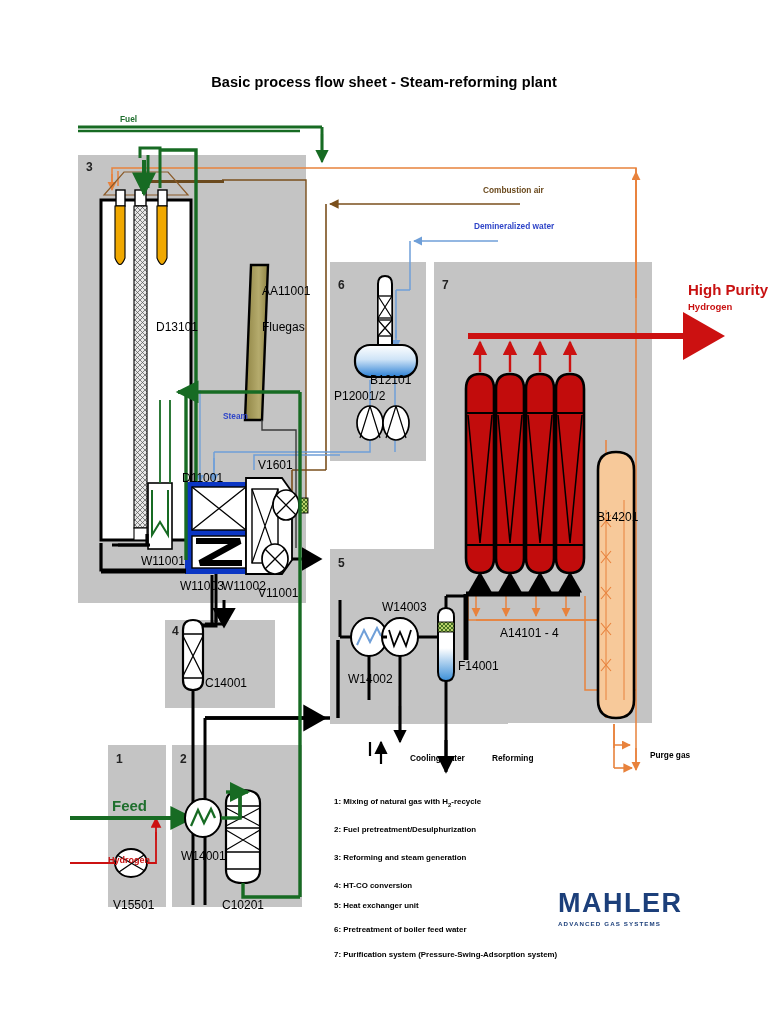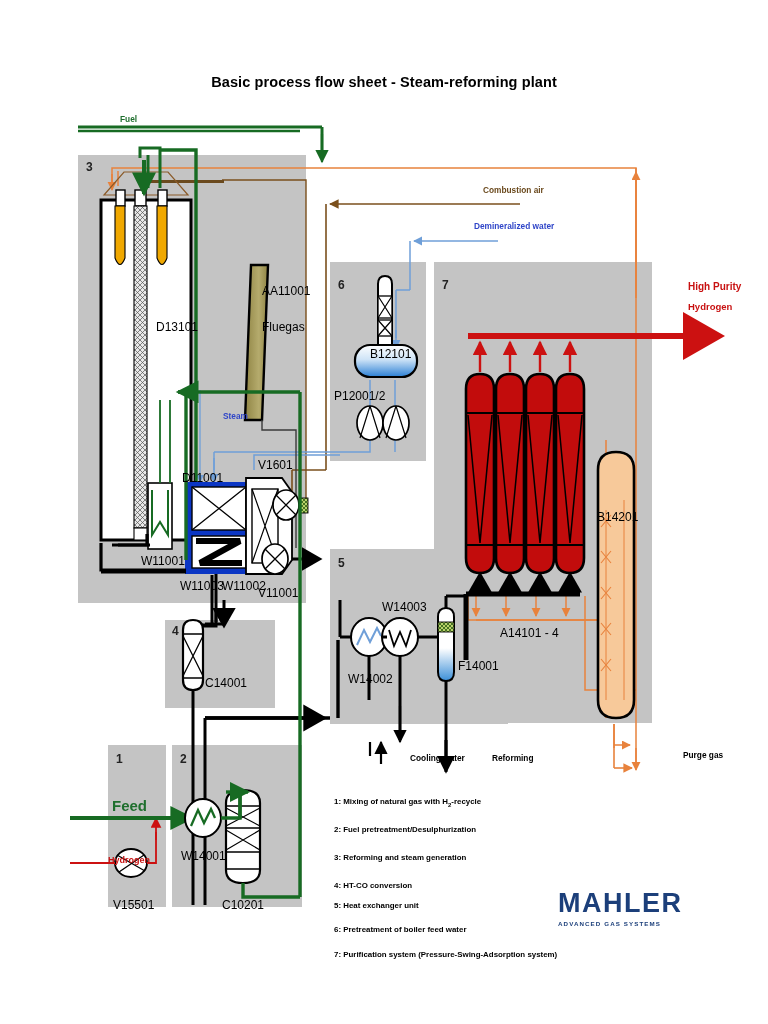--- a/index.html
+++ b/index.html
@@ -392,41 +392,41 @@
 
   <div class="eqlabel" style="left:156px;top:320px">D13101</div>
   <div class="eqlabel" style="left:262px;top:284px">AA11001</div>
   <div class="eqlabel" style="left:262px;top:320px">Fluegas</div>
   <div class="eqlabel" style="left:182px;top:471px">D11001</div>
   <div class="eqlabel" style="left:258px;top:458px">V1601</div>
   <div class="eqlabel" style="left:141px;top:554px">W11001</div>
   <div class="eqlabel" style="left:180px;top:579px">W11003</div>
   <div class="eqlabel" style="left:222px;top:579px">W11002</div>
   <div class="eqlabel" style="left:258px;top:586px">V11001</div>
-  <div class="eqlabel b" style="left:370px;top:347px;color:#000">B12101</div>
+  <div class="eqlabel b" style="left:370px;top:373px;color:#000">B12101</div>
   <div class="eqlabel" style="left:334px;top:389px">P12001/2</div>
   <div class="eqlabel" style="left:205px;top:676px">C14001</div>
   <div class="eqlabel" style="left:348px;top:672px">W14002</div>
   <div class="eqlabel" style="left:382px;top:600px">W14003</div>
   <div class="eqlabel" style="left:458px;top:659px">F14001</div>
   <div class="eqlabel" style="left:500px;top:626px">A14101 - 4</div>
   <div class="eqlabel" style="left:597px;top:510px">B14201</div>
   <div class="eqlabel" style="left:113px;top:898px">V15501</div>
   <div class="eqlabel" style="left:181px;top:849px">W14001</div>
   <div class="eqlabel" style="left:222px;top:898px">C10201</div>
 
   <div class="stream" style="left:80px;top:114px;color:#1f6f2e">Fuel</div>
   <div class="stream" style="left:443px;top:185px;color:#6b4a1e">Combustion air</div>
   <div class="stream" style="left:434px;top:221px;color:#2f45c8">Demineralized water</div>
   <div class="stream" style="left:183px;top:411px;color:#2f45c8">Steam</div>
-  <div class="stream" style="left:648px;top:281px;color:#c81111;font-size:10px">High Purity</div>
+  <div class="stream" style="left:648px;top:281px;color:#c81111;font-size:15px">High Purity</div>
   <div class="stream" style="left:648px;top:301px;color:#c81111;font-size:9.5px">Hydrogen</div>
   <div class="stream" style="left:370px;top:753px;color:#000">Cooling water</div>
   <div class="stream" style="left:452px;top:753px;color:#000">Reforming</div>
-  <div class="stream" style="left:643px;top:750px;color:#000">Purge gas</div>
+  <div class="stream" style="left:610px;top:750px;color:#000">Purge gas</div>
   <div class="stream" style="left:72px;top:797px;color:#1f6f2e;font-size:15px">Feed</div>
   <div class="stream" style="left:68px;top:855px;color:#c81111;font-size:9px">Hydrogen</div>
 
   <div id="legend-box">
     <div class="legend" style="left:334px;top:797px">
       <span>1:</span>
       <span>Mixing of natural gas with H</span><sub>2</sub><span>-recycle</span>
     </div>
     <div class="legend" style="left:334px;top:825px">
       <span>2:</span>

